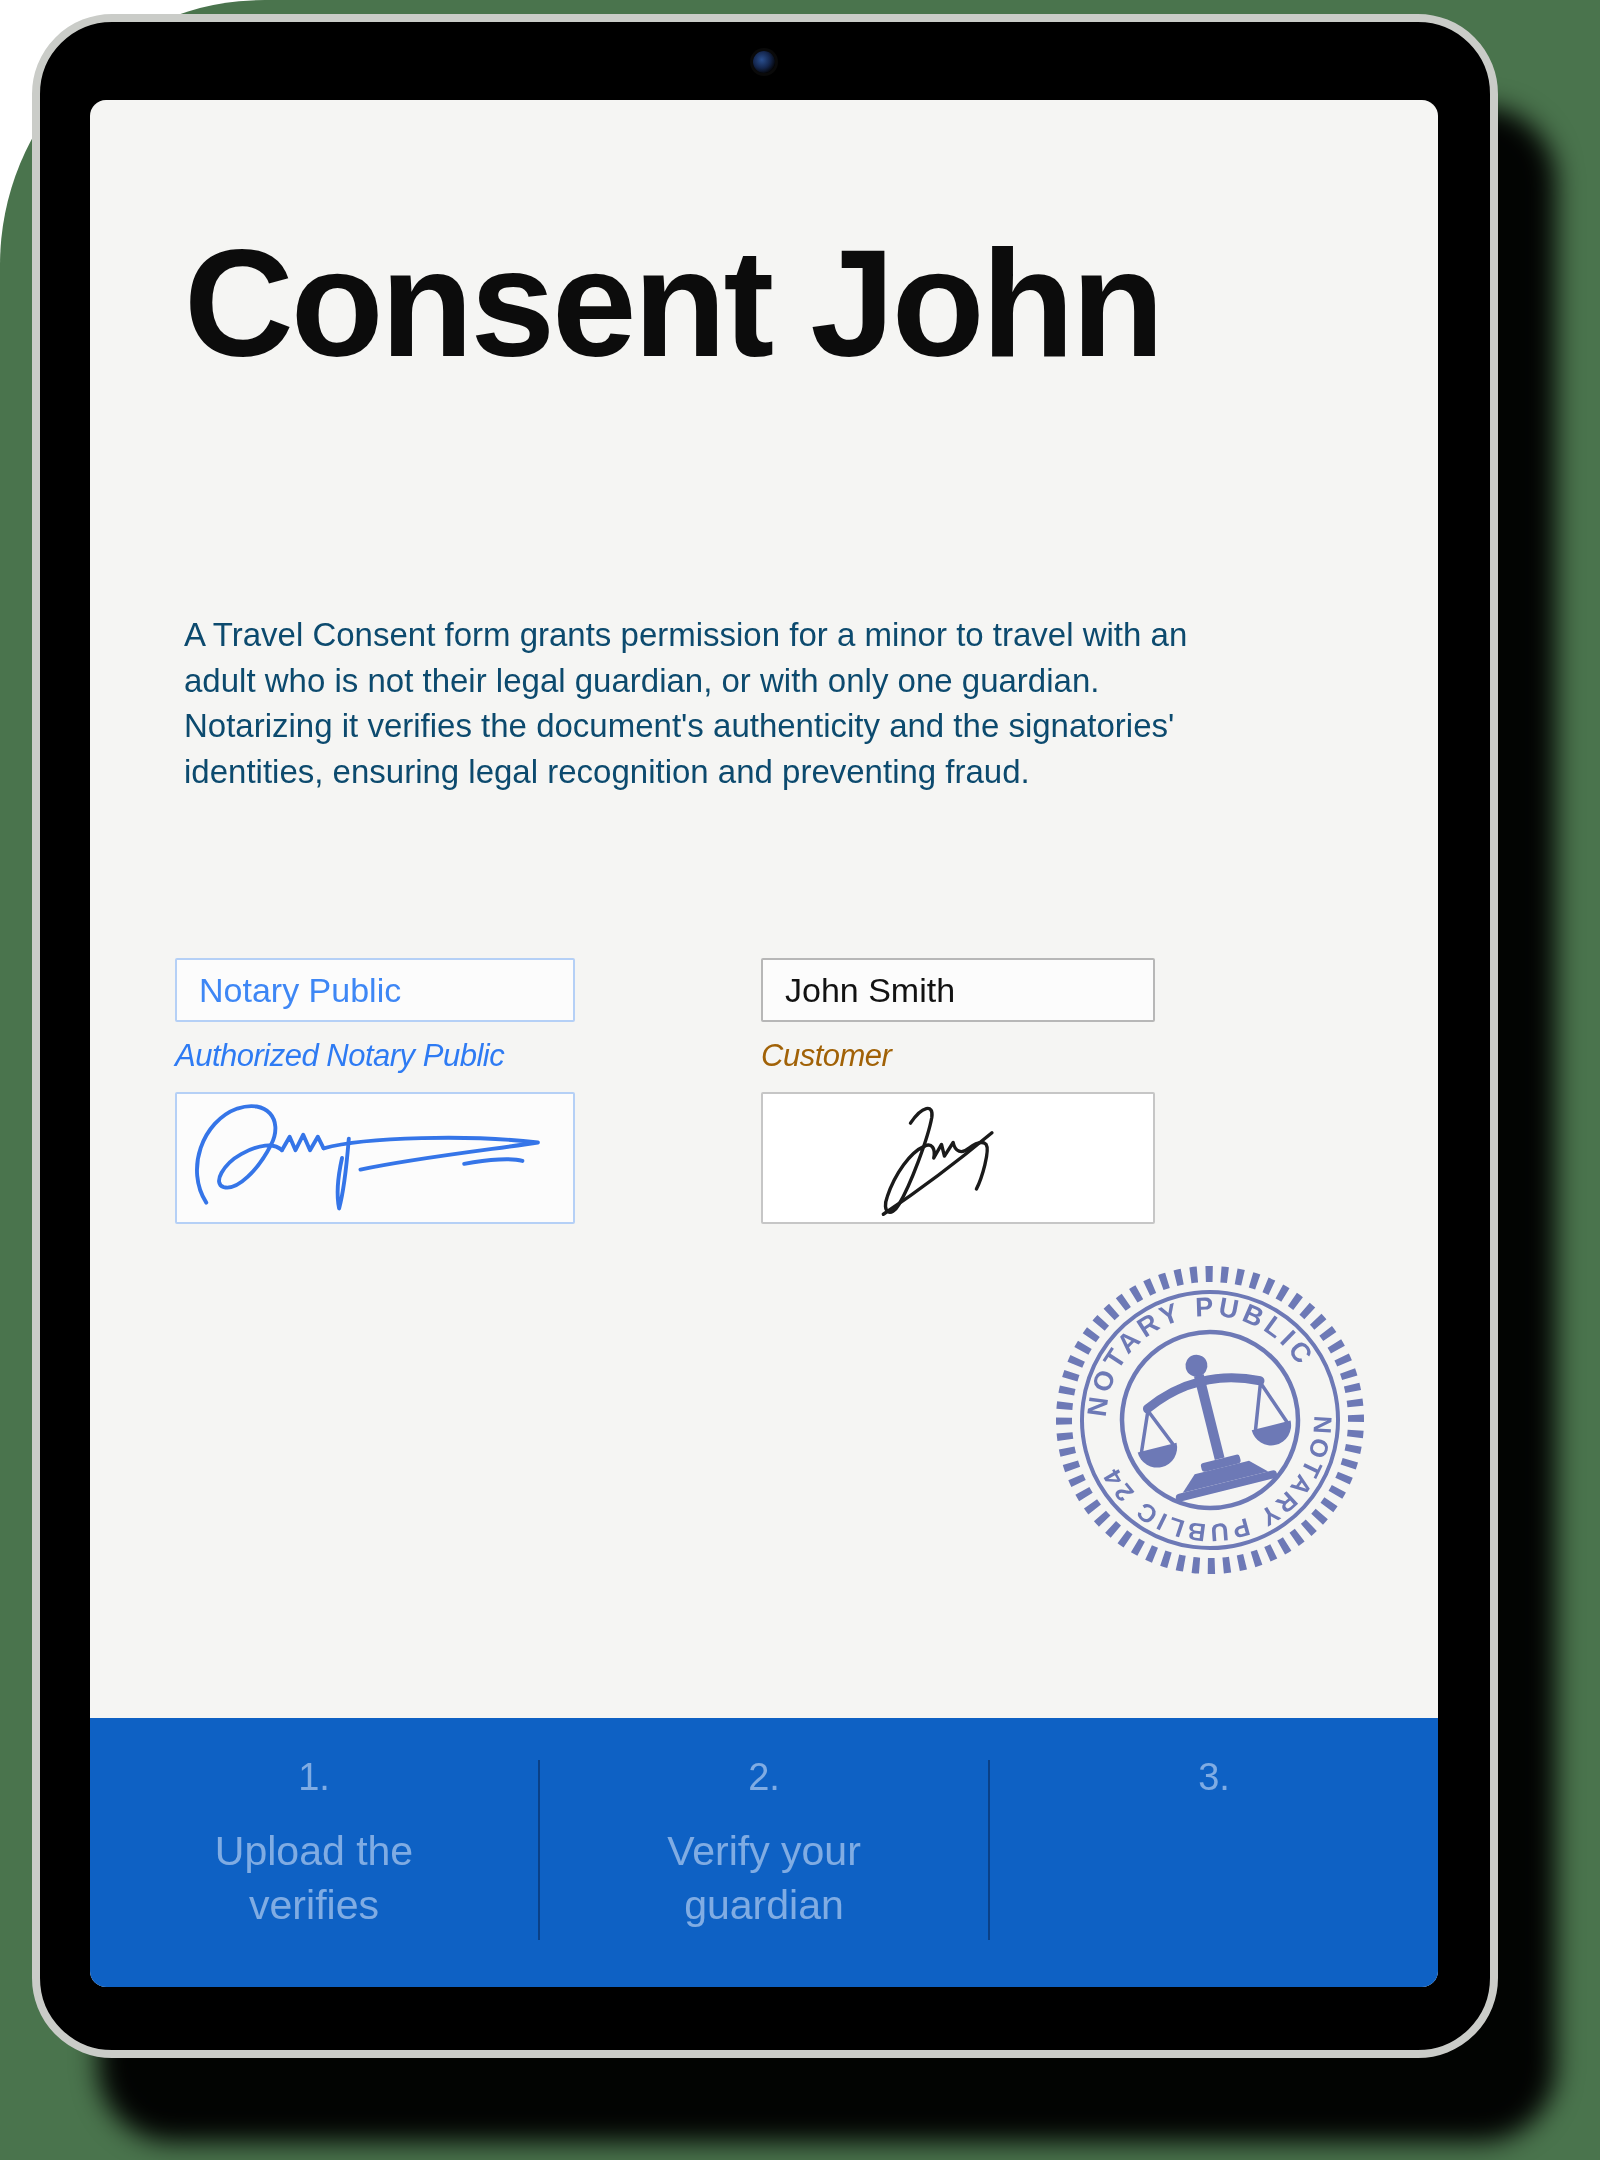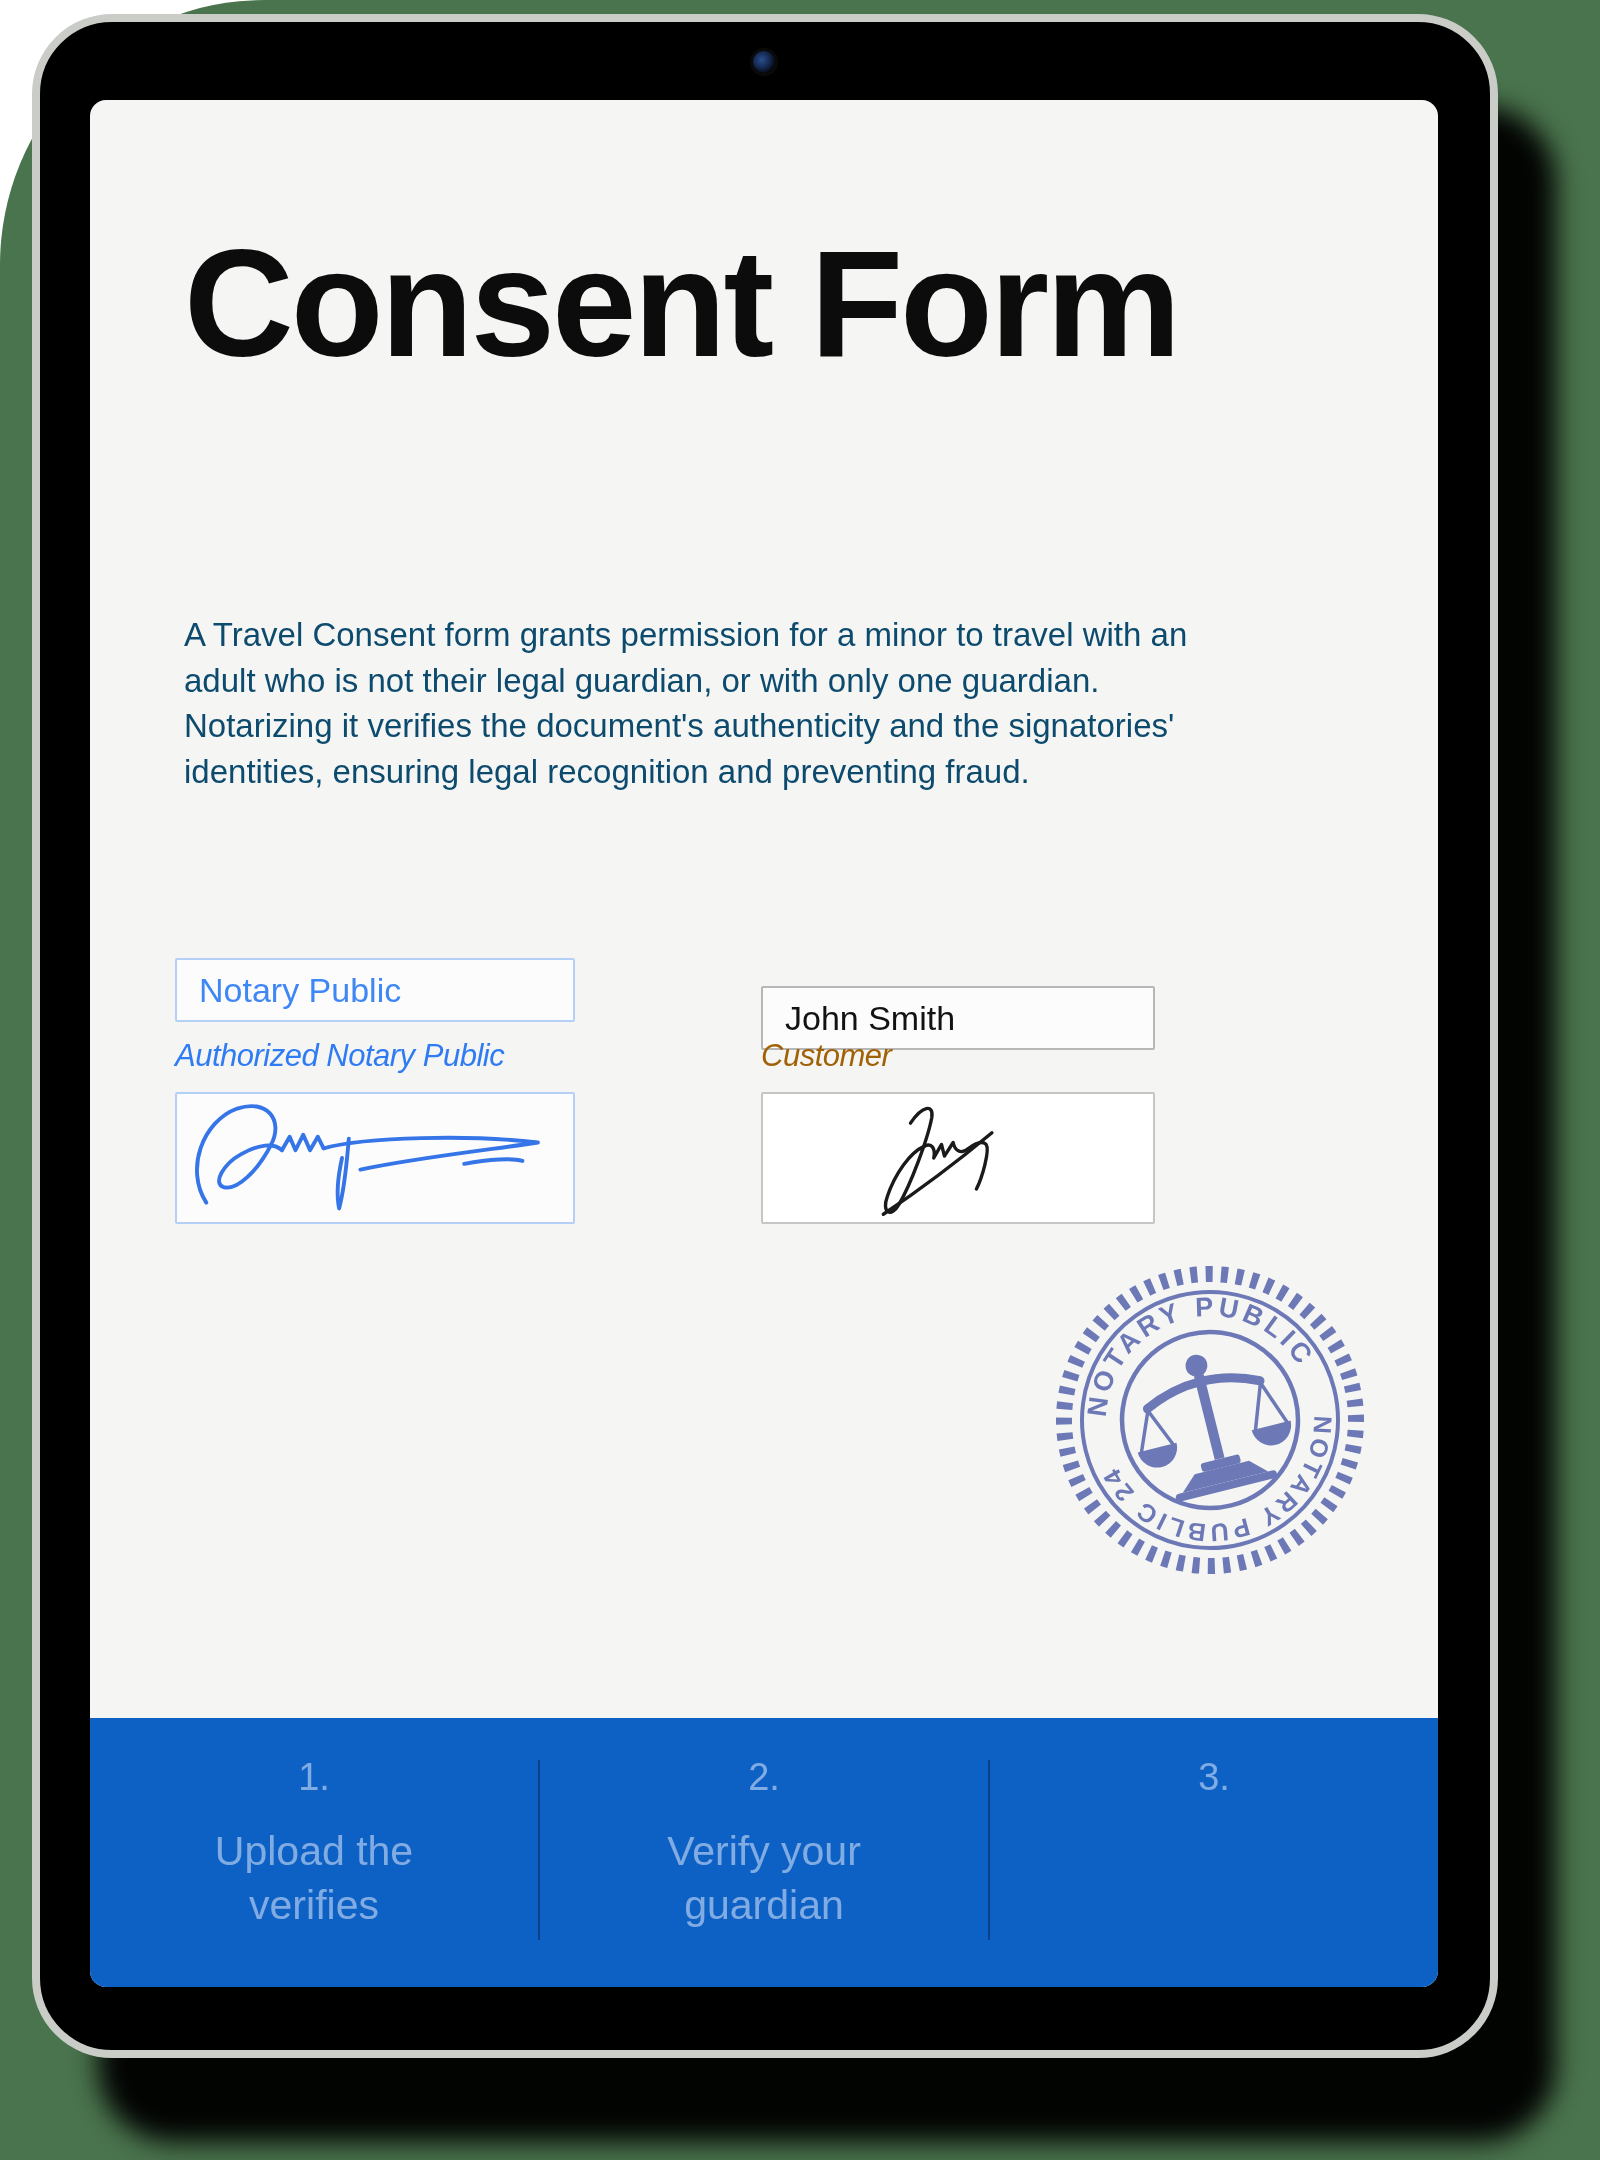--- a/index.html
+++ b/index.html
@@ -56,21 +56,21 @@
   }
 
   .field-input {
     position:absolute; top:858px; height:64px;
     background:#fcfcfc;
     font-family:"Liberation Sans", sans-serif;
     font-size:34px; padding:0 22px;
     border-radius:2px; outline:none;
   }
   .field-notary { left:85px;  width:400px; border:2px solid #b5d0f6; color:#3e87f5; }
-  .field-customer { left:671px; width:394px; border:2px solid #b7b7b7; color:#121212;margin-top:28px; }
+  .field-customer { left:671px; width:394px; border:2px solid #b7b7b7; color:#121212; }
 
   .field-label {
     position:absolute; top:938px;
     font-size:31px; font-weight:400; font-style:italic;
     letter-spacing:-0.5px;
   }
   .label-notary { left:85px; color:#2e7bf3; }
   .label-customer { left:671px; color:#a16207; }
 
   .sig-box {
@@ -128,21 +128,21 @@
 <body>
 
 <div class="green-bg"></div>
 
 <div class="tablet">
   <div class="camera"></div>
 
   <div class="screen">
 
     <div class="doc-title">
-      <div>Consent Form</div>
+      <div>Consent John</div>
     </div>
 
     <p class="doc-desc">A Travel Consent form grants permission for a minor to travel with an adult who is not their legal guardian, or with only one guardian. Notarizing it verifies the document's authenticity and the signatories' identities, ensuring legal recognition and preventing fraud.</p>
 
     <input class="field-input field-notary" readonly="" value="Notary Public" style="">
     <input class="field-input field-customer" readonly="" value="John Smith" style="">
 
     <div class="field-label label-notary">Authorized Notary Public</div>
     <div class="field-label label-customer">Customer</div>
 

